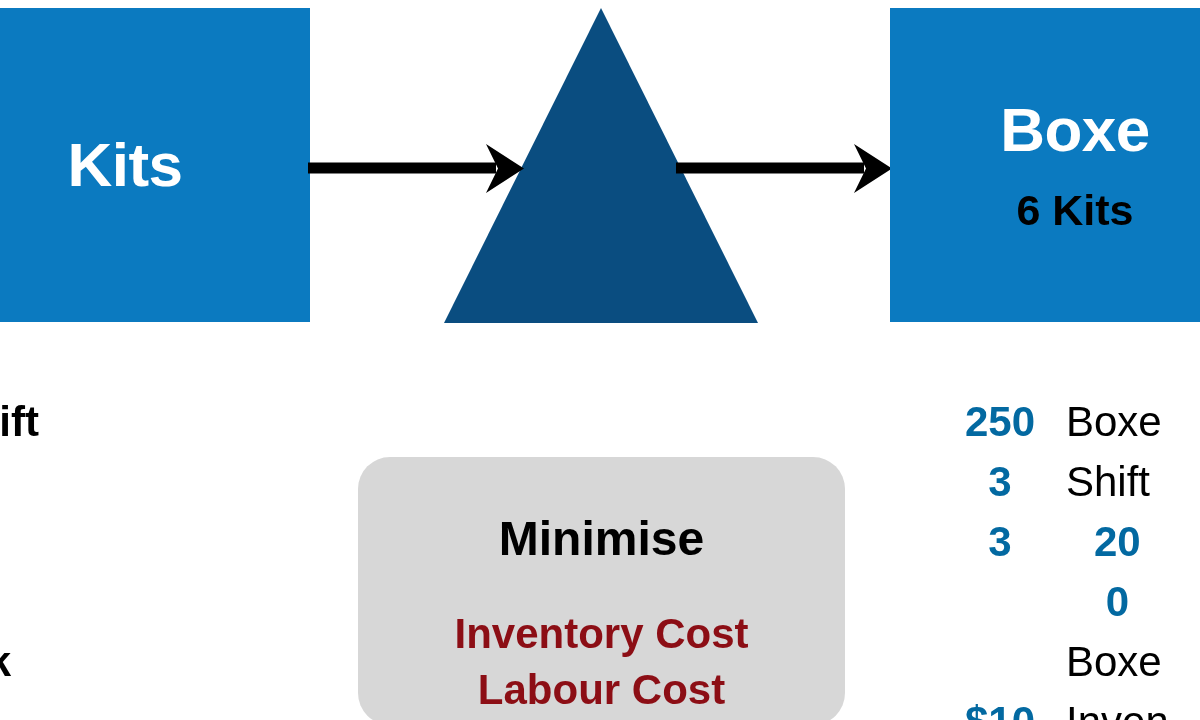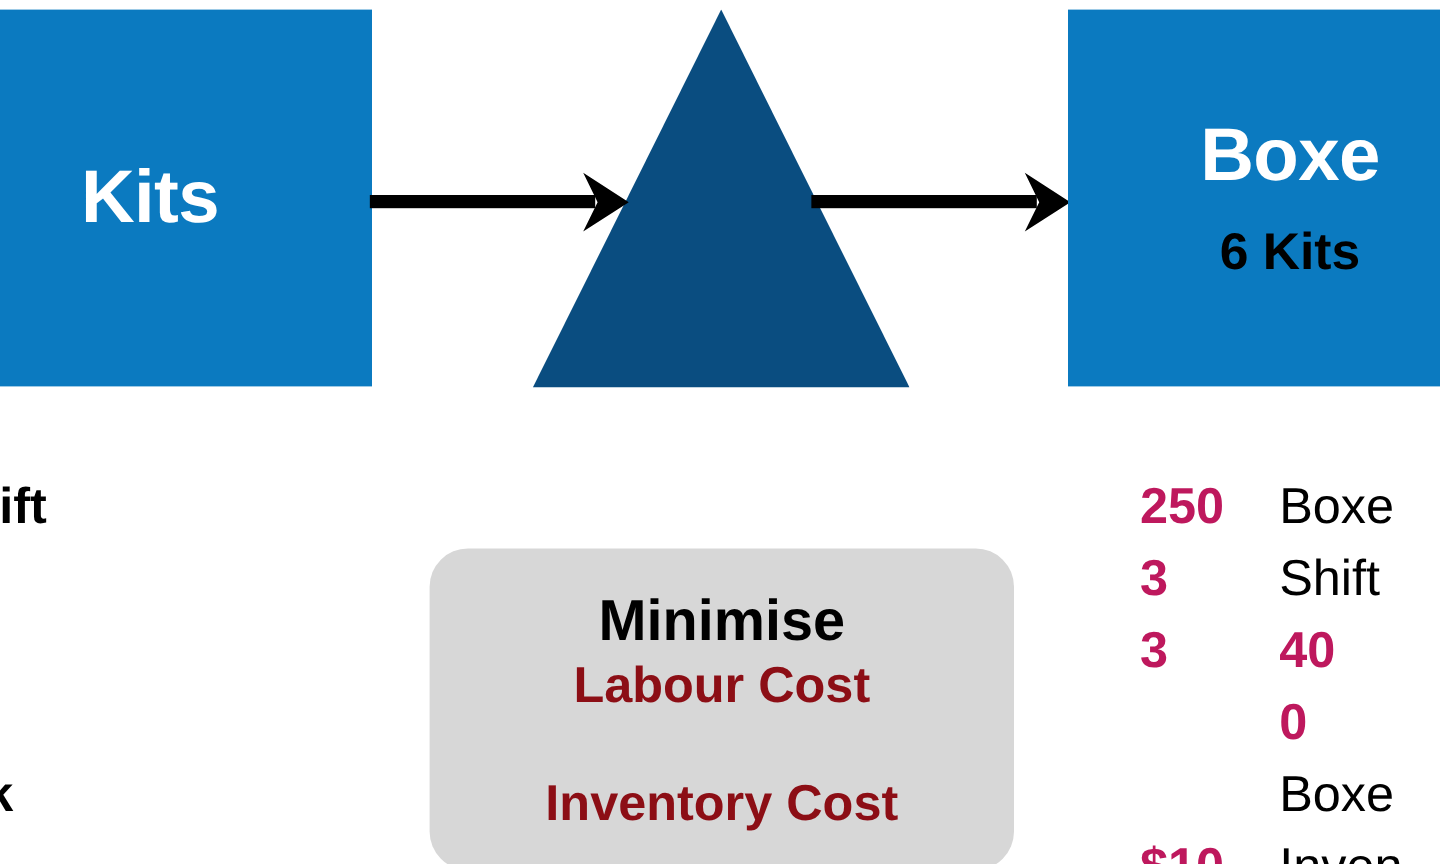--- a/index.html
+++ b/index.html
@@ -106,22 +106,22 @@
 
   #right-col {
     left: 950px;
     top: 392px;
     display: grid;
     grid-template-columns: 100px 16px auto;
     grid-auto-rows: 60px;
     align-items: center;
   }
   #right-col .num {
-    color: #be185d;
-    text-align: left;
+    color: #0369a1;
+    text-align: center;
     font-weight: bold;
   }
   #right-col .lbl {
     color: #000000;
     font-weight: normal;
     grid-column: 3;
   }
   #right-col .spacer { grid-column: 2; }
 
   
@@ -131,21 +131,21 @@
     top: 457px;
     width: 487px;
     height: 268px;
     background: #d7d7d7;
     border-radius: 32px;
     display: flex;
     flex-direction: column;
     align-items: center;
   }
   #minimise-title {
-    margin-top: 36px;
+    margin-top: 57px;
     color: #000000;
     font-weight: bold;
     font-size: 48px;
     line-height: 1.05;
     white-space: nowrap;
   }
   .min-item {
     color: #8C0E15;
     font-weight: bold;
     font-size: 42px;
@@ -190,37 +190,37 @@
     <span class="line">ine / Shift</span>
     <span class="line">ay</span>
     <span class="line">es</span>
     <span class="line">Line</span>
     <span class="line">al Stock</span>
     <span class="line">Cost</span>
   </div>
 
   <div id="minimise-box">
     <div id="minimise-title">Minimise</div>
+    <div class="min-item" id="min-item-0">Inventory Cost</div>
     <div class="min-item" id="min-item-1">Labour Cost</div>
-    <div class="min-item" id="min-item-0">Inventory Cost</div>
   </div>
 
   <div class="col" id="right-col">
     <span class="num">250</span>
     <span class="spacer"></span>
     <span class="lbl">Boxe</span>
 
     <span class="num">3</span>
     <span class="spacer"></span>
     <span class="lbl">Shift</span>
 
     <span class="num">3</span>
     <span class="spacer"></span>
 
-    <span class="num">40</span>
+    <span class="num">20</span>
     <span class="spacer"></span>
 
     <span class="num">0</span>
     <span class="spacer"></span>
     <span class="lbl">Boxe</span>
 
     <span class="num">$10</span>
     <span class="spacer"></span>
     <span class="lbl">Inven</span>
   </div>

